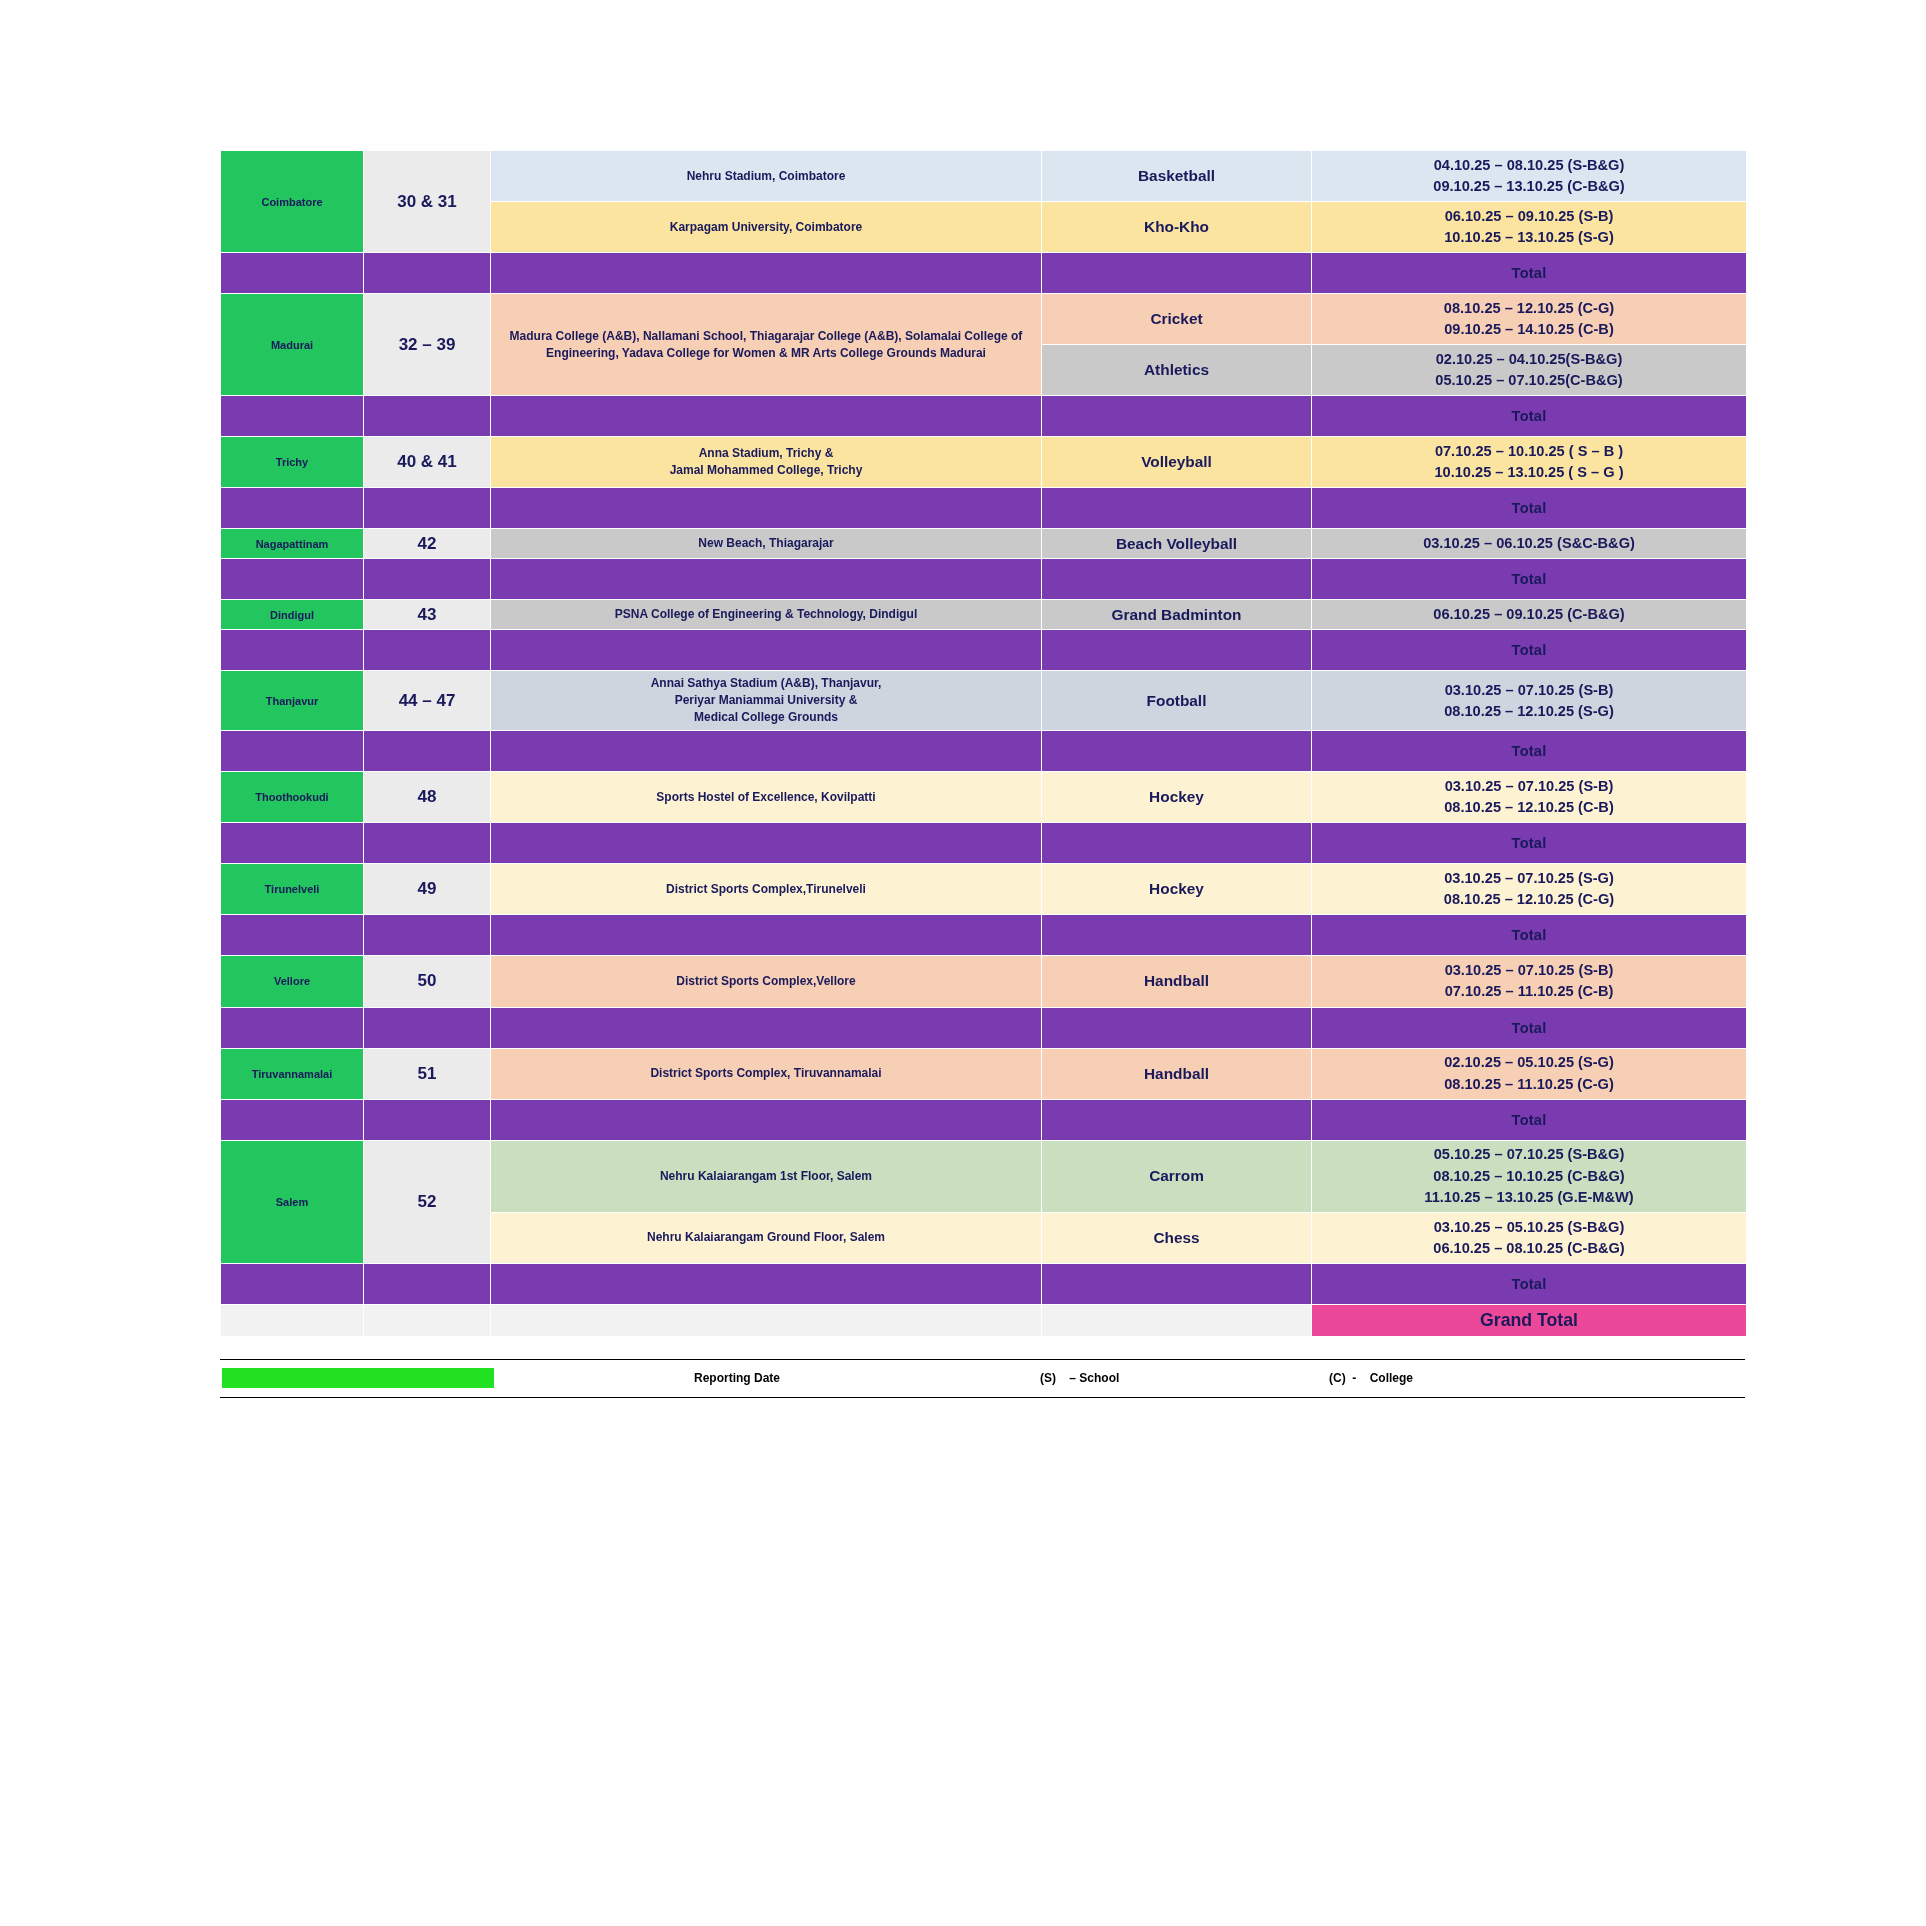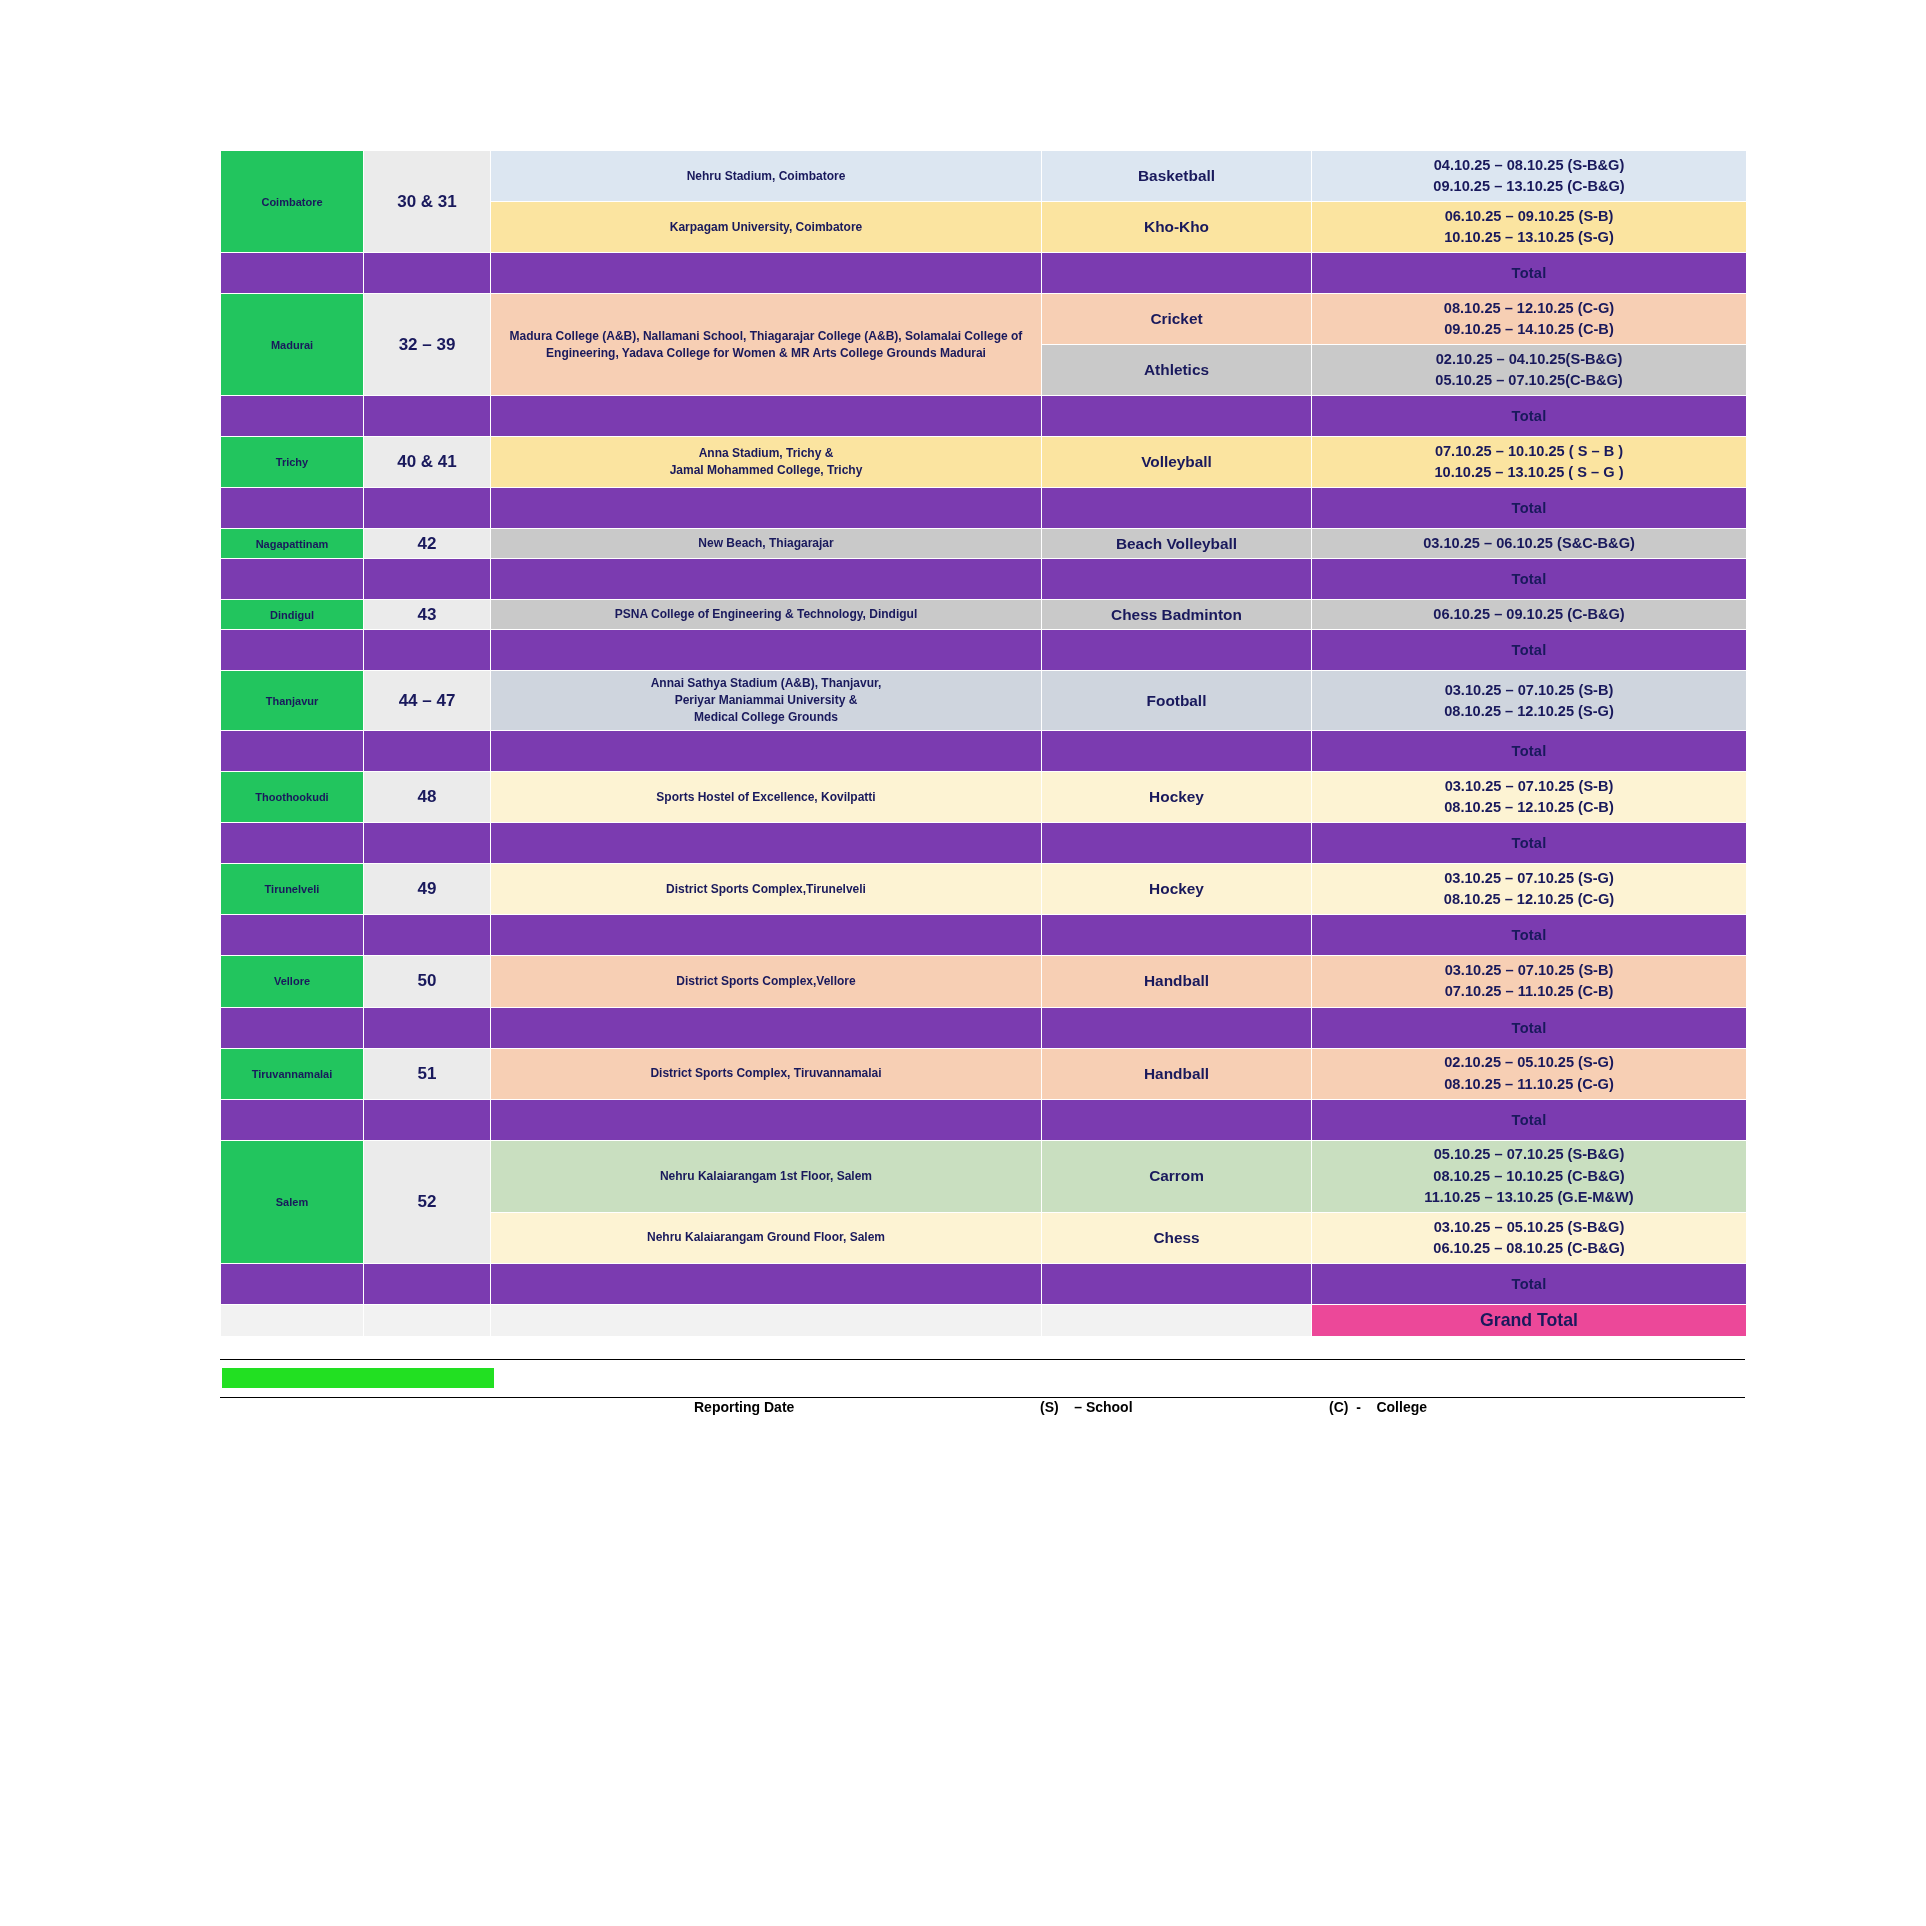--- a/index.html
+++ b/index.html
@@ -94,26 +94,25 @@
     position: absolute;
     left: 2.3px;
     top: 7.7px;
     width: 270px;
     height: 18.5px;
     background: #22e022;
     border: 0.8px solid #22e022;
   }
   .legend-text {
     position: absolute;
-    font-size: 14px;
+    font-size: 12px;
     font-weight: bold;
     color: #000000;
     top: 10.8px;
     white-space: pre;
-    margin-top: 28px;
   }
   .lt-report { left: 474px; }
   .lt-school { left: 820px; text-align: center; }
   .lt-college { left: 1109px; }
 </style>
 </head>
 <body>
 
 <div class="page">
 
@@ -189,21 +188,21 @@
             <td class="blank"></td>
             <td class="blank"></td>
             <td class="blank"></td>
             <td class="blank"></td>
             <td class="total-label">Total</td>
           </tr>
           <tr>
             <td class="district">Dindigul</td>
             <td class="code">43</td>
             <td class="venue fill-grey venue-small">PSNA College of Engineering &amp; Technology, Dindigul</td>
-            <td class="game fill-grey">Chess Badminton</td>
+            <td class="game fill-grey">Grand Badminton</td>
             <td class="dates fill-grey">06.10.25 – 09.10.25 (C-B&amp;G)</td>
           </tr>
           <tr class="total-row">
             <td class="blank"></td>
             <td class="blank"></td>
             <td class="blank"></td>
             <td class="blank"></td>
             <td class="total-label">Total</td>
           </tr>
           <tr>

